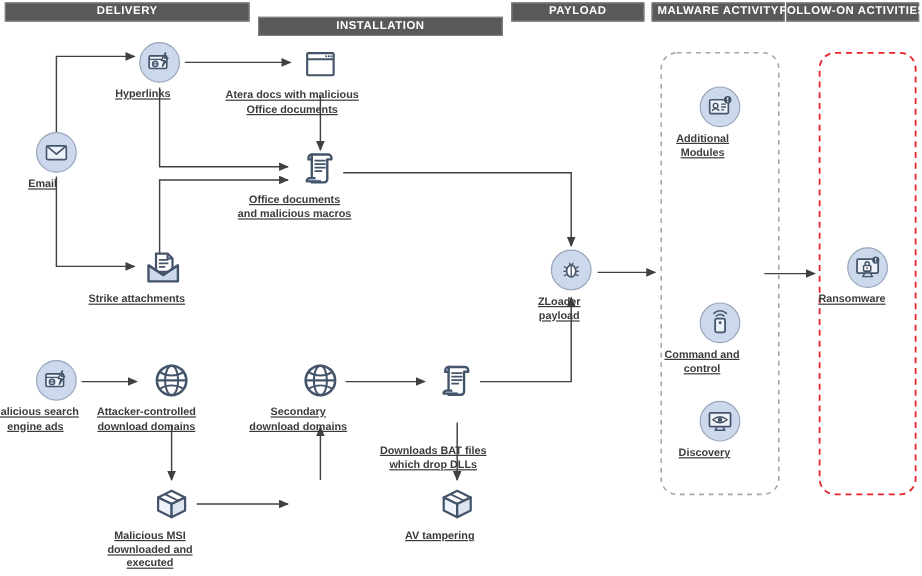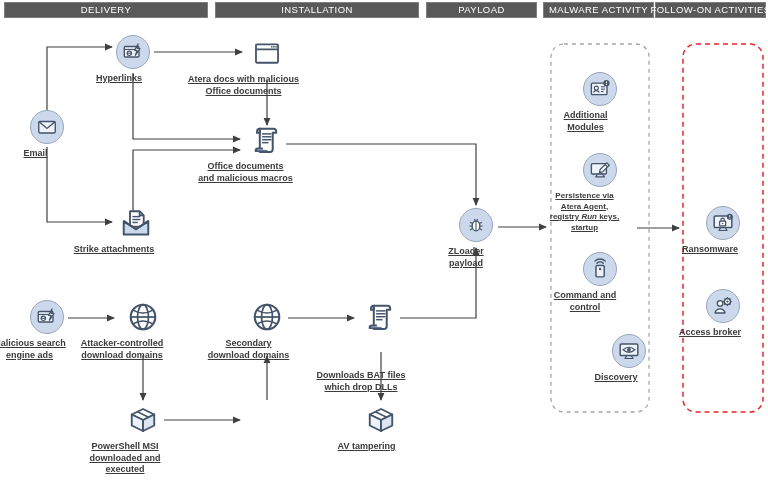--- a/index.html
+++ b/index.html
@@ -10,21 +10,21 @@
   }
   #stage{position:absolute;left:0;top:0;width:768px;height:480px;}
   svg.layer{position:absolute;left:0;top:0;width:768px;height:480px;overflow:visible;}
 
   
   .phase{
     position:absolute;height:16px;background:#595959;border:1px solid #7f7f7f;
     box-sizing:border-box;display:flex;align-items:center;justify-content:center;
   }
   .phase span{
-    color:#ffffff;font-size:9.5px;font-weight:normal;letter-spacing:.45px;
+    color:#ffffff;font-size:9.5px;font-weight:bold;letter-spacing:.45px;
     line-height:1;white-space:nowrap;
   }
 
   
   .node{position:absolute;display:flex;flex-direction:column;align-items:center;text-decoration:underline;}
   .node .cap{
     margin-top:4px;font-size:9px;line-height:11.5px;color:#3b3b3b;
     text-align:center;white-space:pre-line;font-weight:bold;
   }
   .circ{
@@ -81,21 +81,21 @@
       <path d="M637,228 L679,228"></path>
     </g>
 
     <rect x="551" y="44" width="98" height="368" rx="13" ry="13" fill="none" stroke="#a6a6a6" stroke-width="1.3" stroke-dasharray="4,4"></rect>
     <rect x="683" y="44" width="80" height="368" rx="13" ry="13" fill="none" stroke="#e8232a" stroke-width="1.5" stroke-dasharray="5,4"></rect>
   </svg>
 
   <div class="phase" style="left:4px;top:2px;width:204px;">
       <span>DELIVERY</span>
     </div>
-  <div class="phase" style="left:215px;top:2px;width:204px;">
+  <div class="phase" style="left:215px;top:14px;width:204px;">
       <span>INSTALLATION</span>
     </div>
   <div class="phase" style="left:426px;top:2px;width:111px;">
       <span>PAYLOAD</span>
     </div>
   <div class="phase" style="left:543px;top:2px;width:111px;">
       <span>MALWARE ACTIVITY</span>
     </div>
   <div class="phase" style="left:655px;top:2px;width:111px;">
       <span>FOLLOW-ON ACTIVITIES</span>
@@ -313,21 +313,21 @@
     <div class="cap" style="width:122px;margin-left:-42px;">Attacker-controlled
 download domains</div>
   </div>
 
   <div class="node" style="left:124px;top:403px;width:38px;">
     <div class="plain">
         <svg width="30" height="30" viewBox="0 0 24 24">
           <use href="#i-box"></use>
         </svg>
       </div>
-    <div class="cap" style="width:110px;margin-left:-36px;">PowerShell MSI
+    <div class="cap" style="width:110px;margin-left:-36px;">Malicious MSI
 downloaded and
 executed</div>
   </div>
 
 
   <div class="node" style="left:248px;top:300px;width:38px;">
     <div class="plain">
         <svg width="32" height="32" viewBox="0 0 24 24">
           <use href="#i-globe"></use>
         </svg>
@@ -358,60 +358,44 @@
 
   <div class="node" style="left:362px;top:403px;width:38px;">
     <div class="plain">
         <svg width="30" height="30" viewBox="0 0 24 24">
           <use href="#i-box"></use>
         </svg>
       </div>
     <div class="cap" style="width:96px;margin-left:-29px;">AV tampering</div>
   </div>
 
-  <div class="node" style="left:583px;top:153px;width:34px;">
-    <div class="circ">
-        <svg width="22" height="22" viewBox="0 0 24 24">
-          <use href="#i-monitorpen"></use>
-        </svg>
-      </div>
-    <div class="cap" style="width:96px;margin-left:-31px;font-size:8px;line-height:10.5px;"><span>Persistence via</span><br><span>Atera Agent,</span><br><span>registry <i class="ital">Run</i> keys,</span><br><span>startup</span></div>
-  </div>
 
   <div class="node" style="left:583px;top:252px;width:34px;align-items:center;">
     <div class="circ">
         <svg width="22" height="22" viewBox="0 0 24 24">
           <use href="#i-signal"></use>
         </svg>
       </div>
     <div class="cap" style="width:94px;margin-left:-30px;">Command and
 control</div>
   </div>
 
-  <div class="node" style="left:612px;top:334px;width:34px;">
+  <div class="node" style="left:583px;top:334px;width:34px;">
     <div class="circ">
         <svg width="22" height="22" viewBox="0 0 24 24">
           <use href="#i-monitoreye"></use>
         </svg>
       </div>
     <div class="cap" style="width:86px;margin-left:-26px;">Discovery</div>
   </div>
 
 
   <div class="node" style="left:706px;top:206px;width:34px;">
     <div class="circ">
         <svg width="22" height="22" viewBox="0 0 24 24">
           <use href="#i-monitorlock"></use>
         </svg>
       </div>
     <div class="cap" style="width:86px;margin-left:-26px;">Ransomware</div>
   </div>
 
-  <div class="node" style="left:706px;top:289px;width:34px;">
-    <div class="circ">
-        <svg width="22" height="22" viewBox="0 0 24 24">
-          <use href="#i-persongear"></use>
-        </svg>
-      </div>
-    <div class="cap" style="width:86px;margin-left:-26px;">Access broker</div>
-  </div>
 
 </div>
 
 </body></html>

